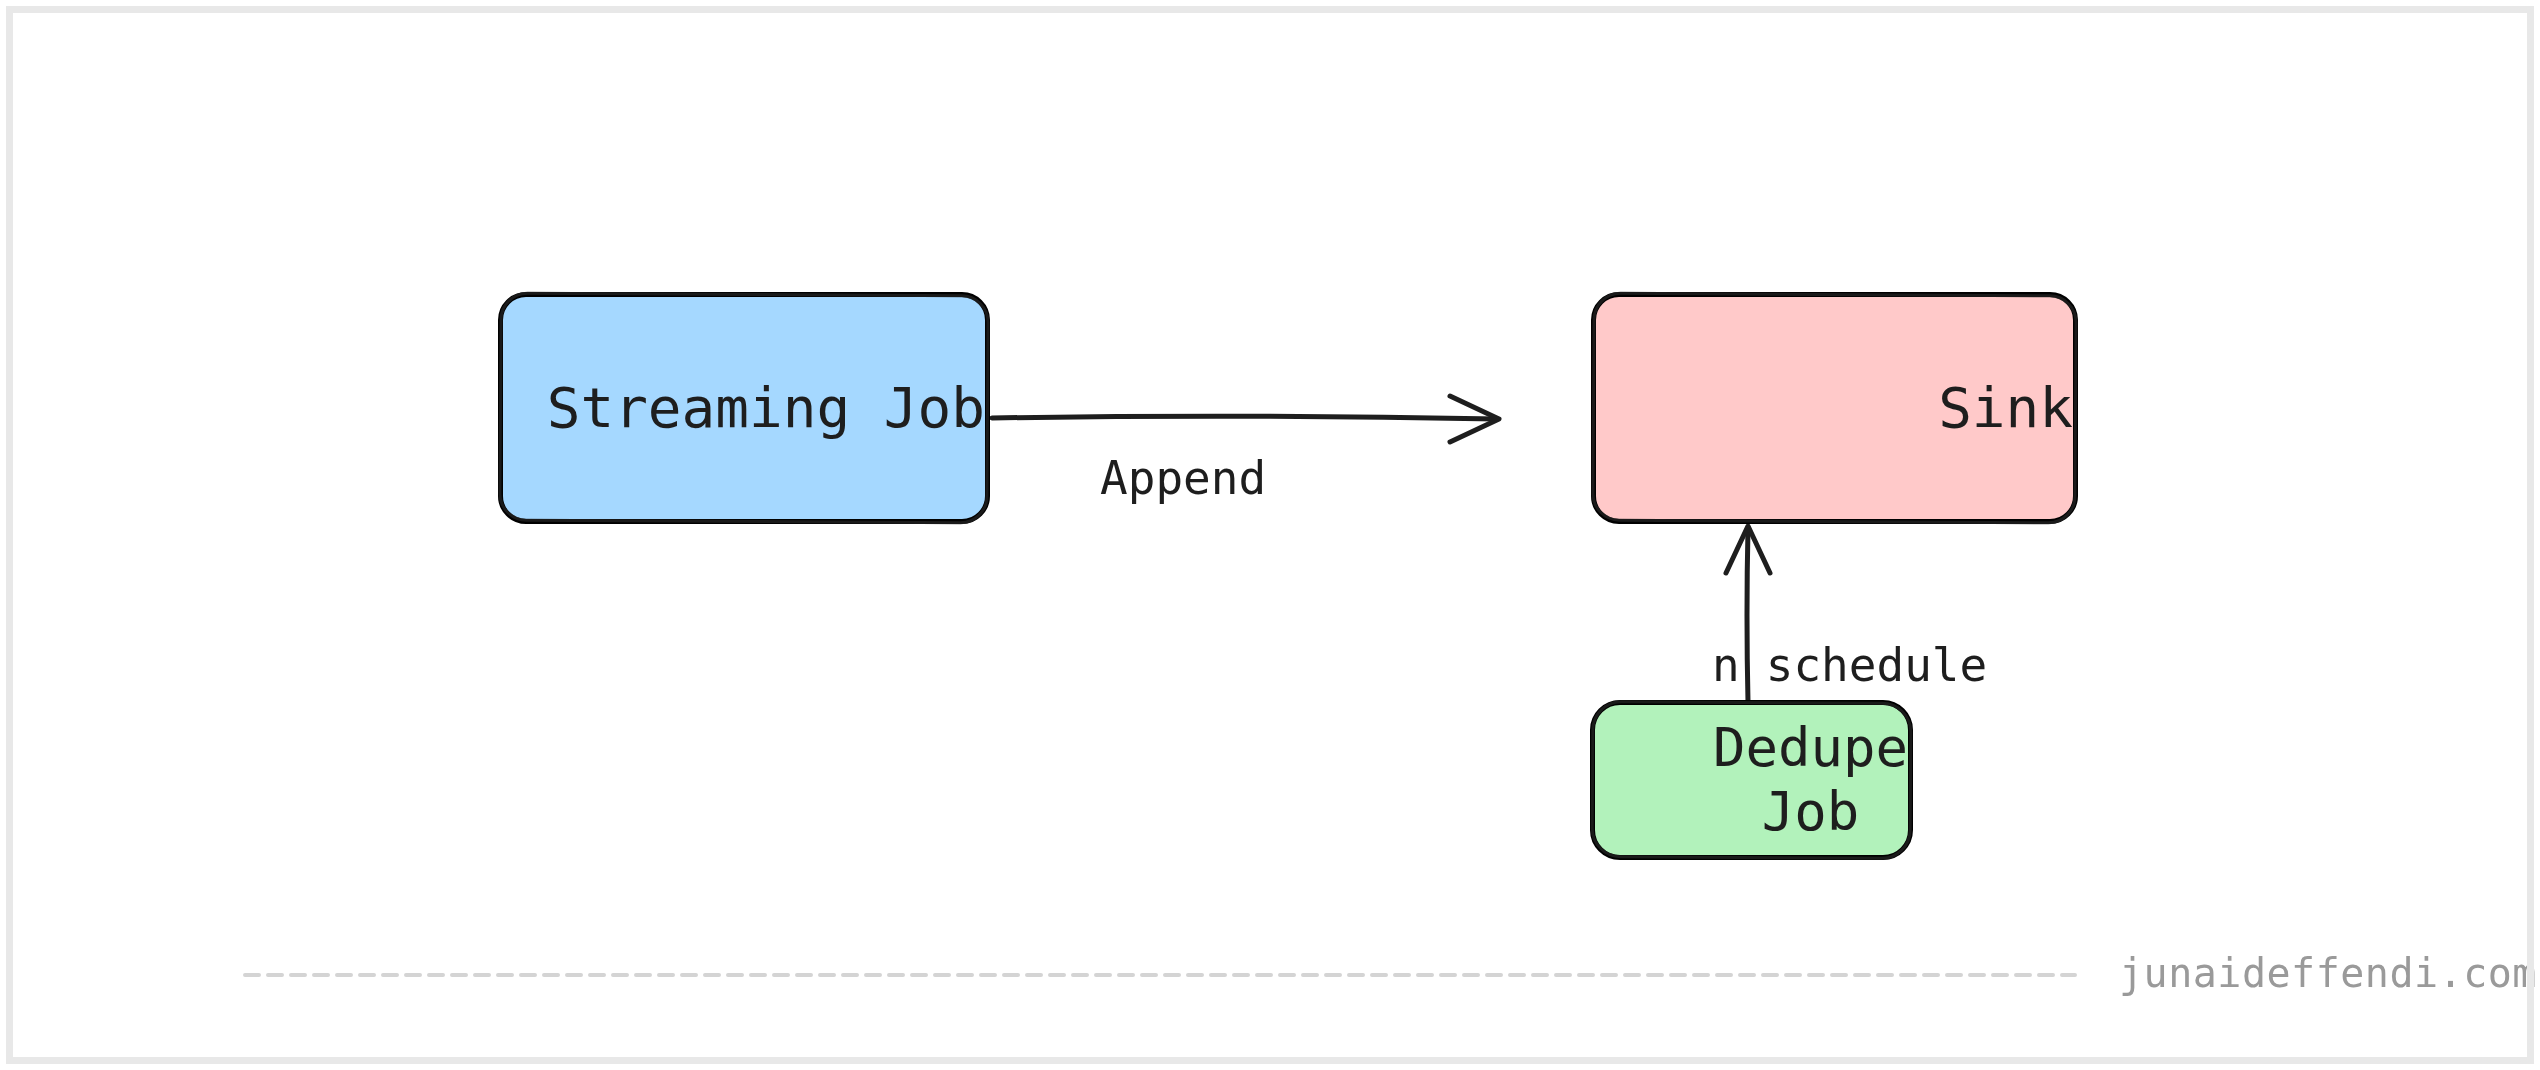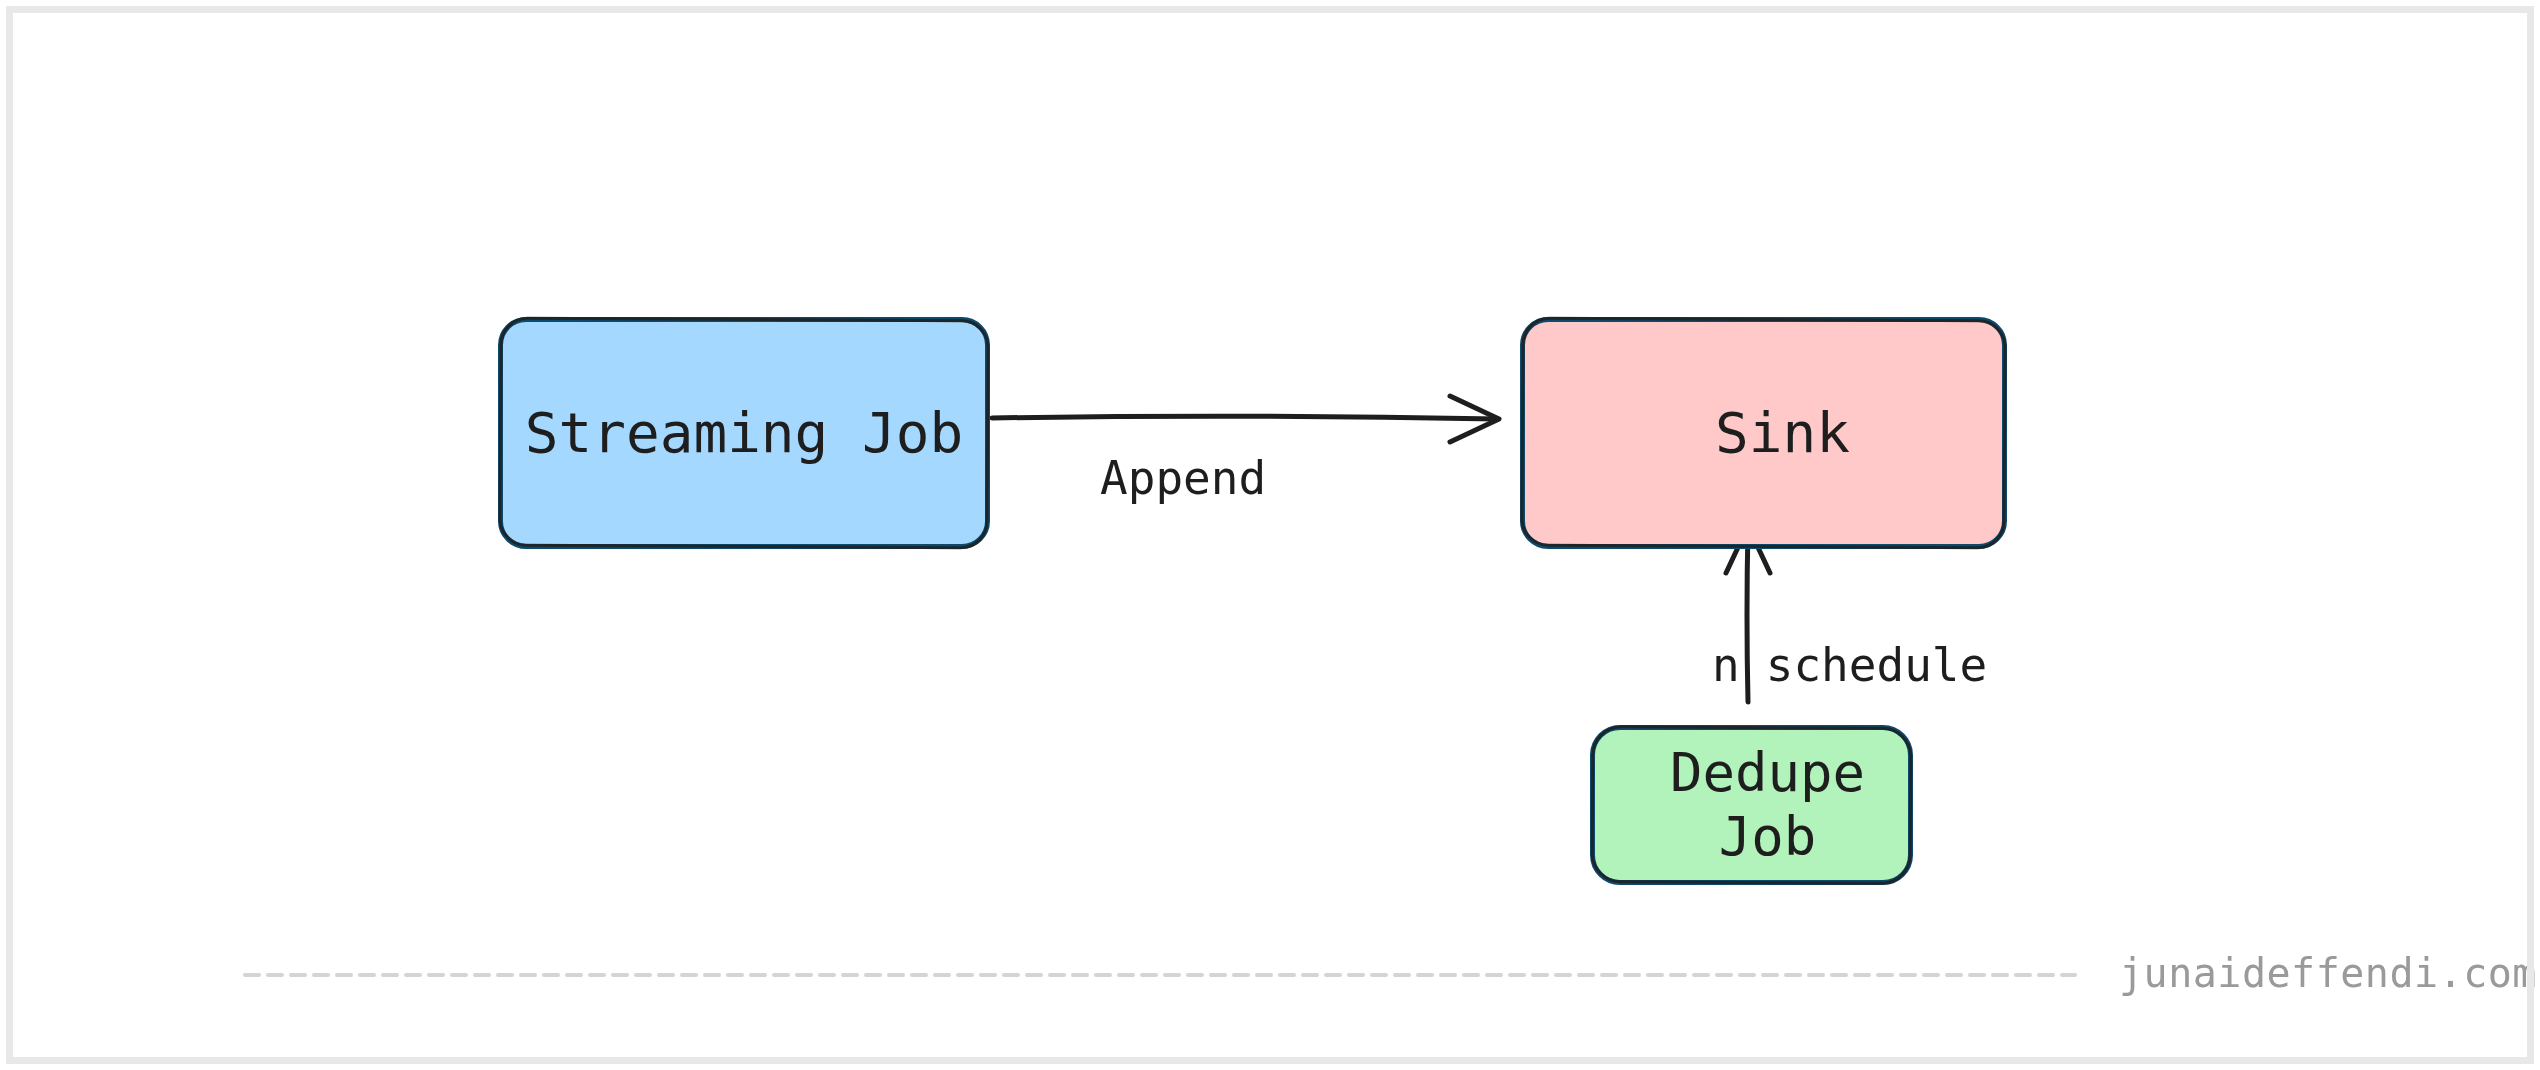--- a/index.html
+++ b/index.html
@@ -22,45 +22,44 @@
     pointer-events: none;
   }
   .edges-layer {
     position: absolute;
     left: 0; top: 0;
     width: 2540px;
     height: 1070px;
   }
   .node {
     position: absolute;
-    border: 5px solid #0c4a6e;
+    border: 5px solid #000000;
     display: flex;
     align-items: center;
-    justify-content: center;
+    justify-content: flex-end;
     box-sizing: border-box;
     color: #1e1e1e;
-    margin-top: 25px;
   }
   
   .node::before {
     content: "";
     position: absolute;
     left: -4px; top: -4px; right: -4px; bottom: -4px;
     border: 3px solid rgba(30,30,30,0.85);
     border-radius: inherit;
     transform: rotate(0.35deg);
     pointer-events: none;
   }
   .node-streaming {
     left: 498px; top: 292px;
     width: 492px; height: 232px;
     border-radius: 28px;
   }
   .node-sink {
-    left: 1520px; top: 292px;
+    left: 1591px; top: 292px;
     width: 487px; height: 232px;
     border-radius: 28px;
     padding-left: 38px;
   }
   .node-dedupe {
     left: 1590px; top: 700px;
     width: 323px; height: 160px;
     border-radius: 30px;
   }
   .node-label {

